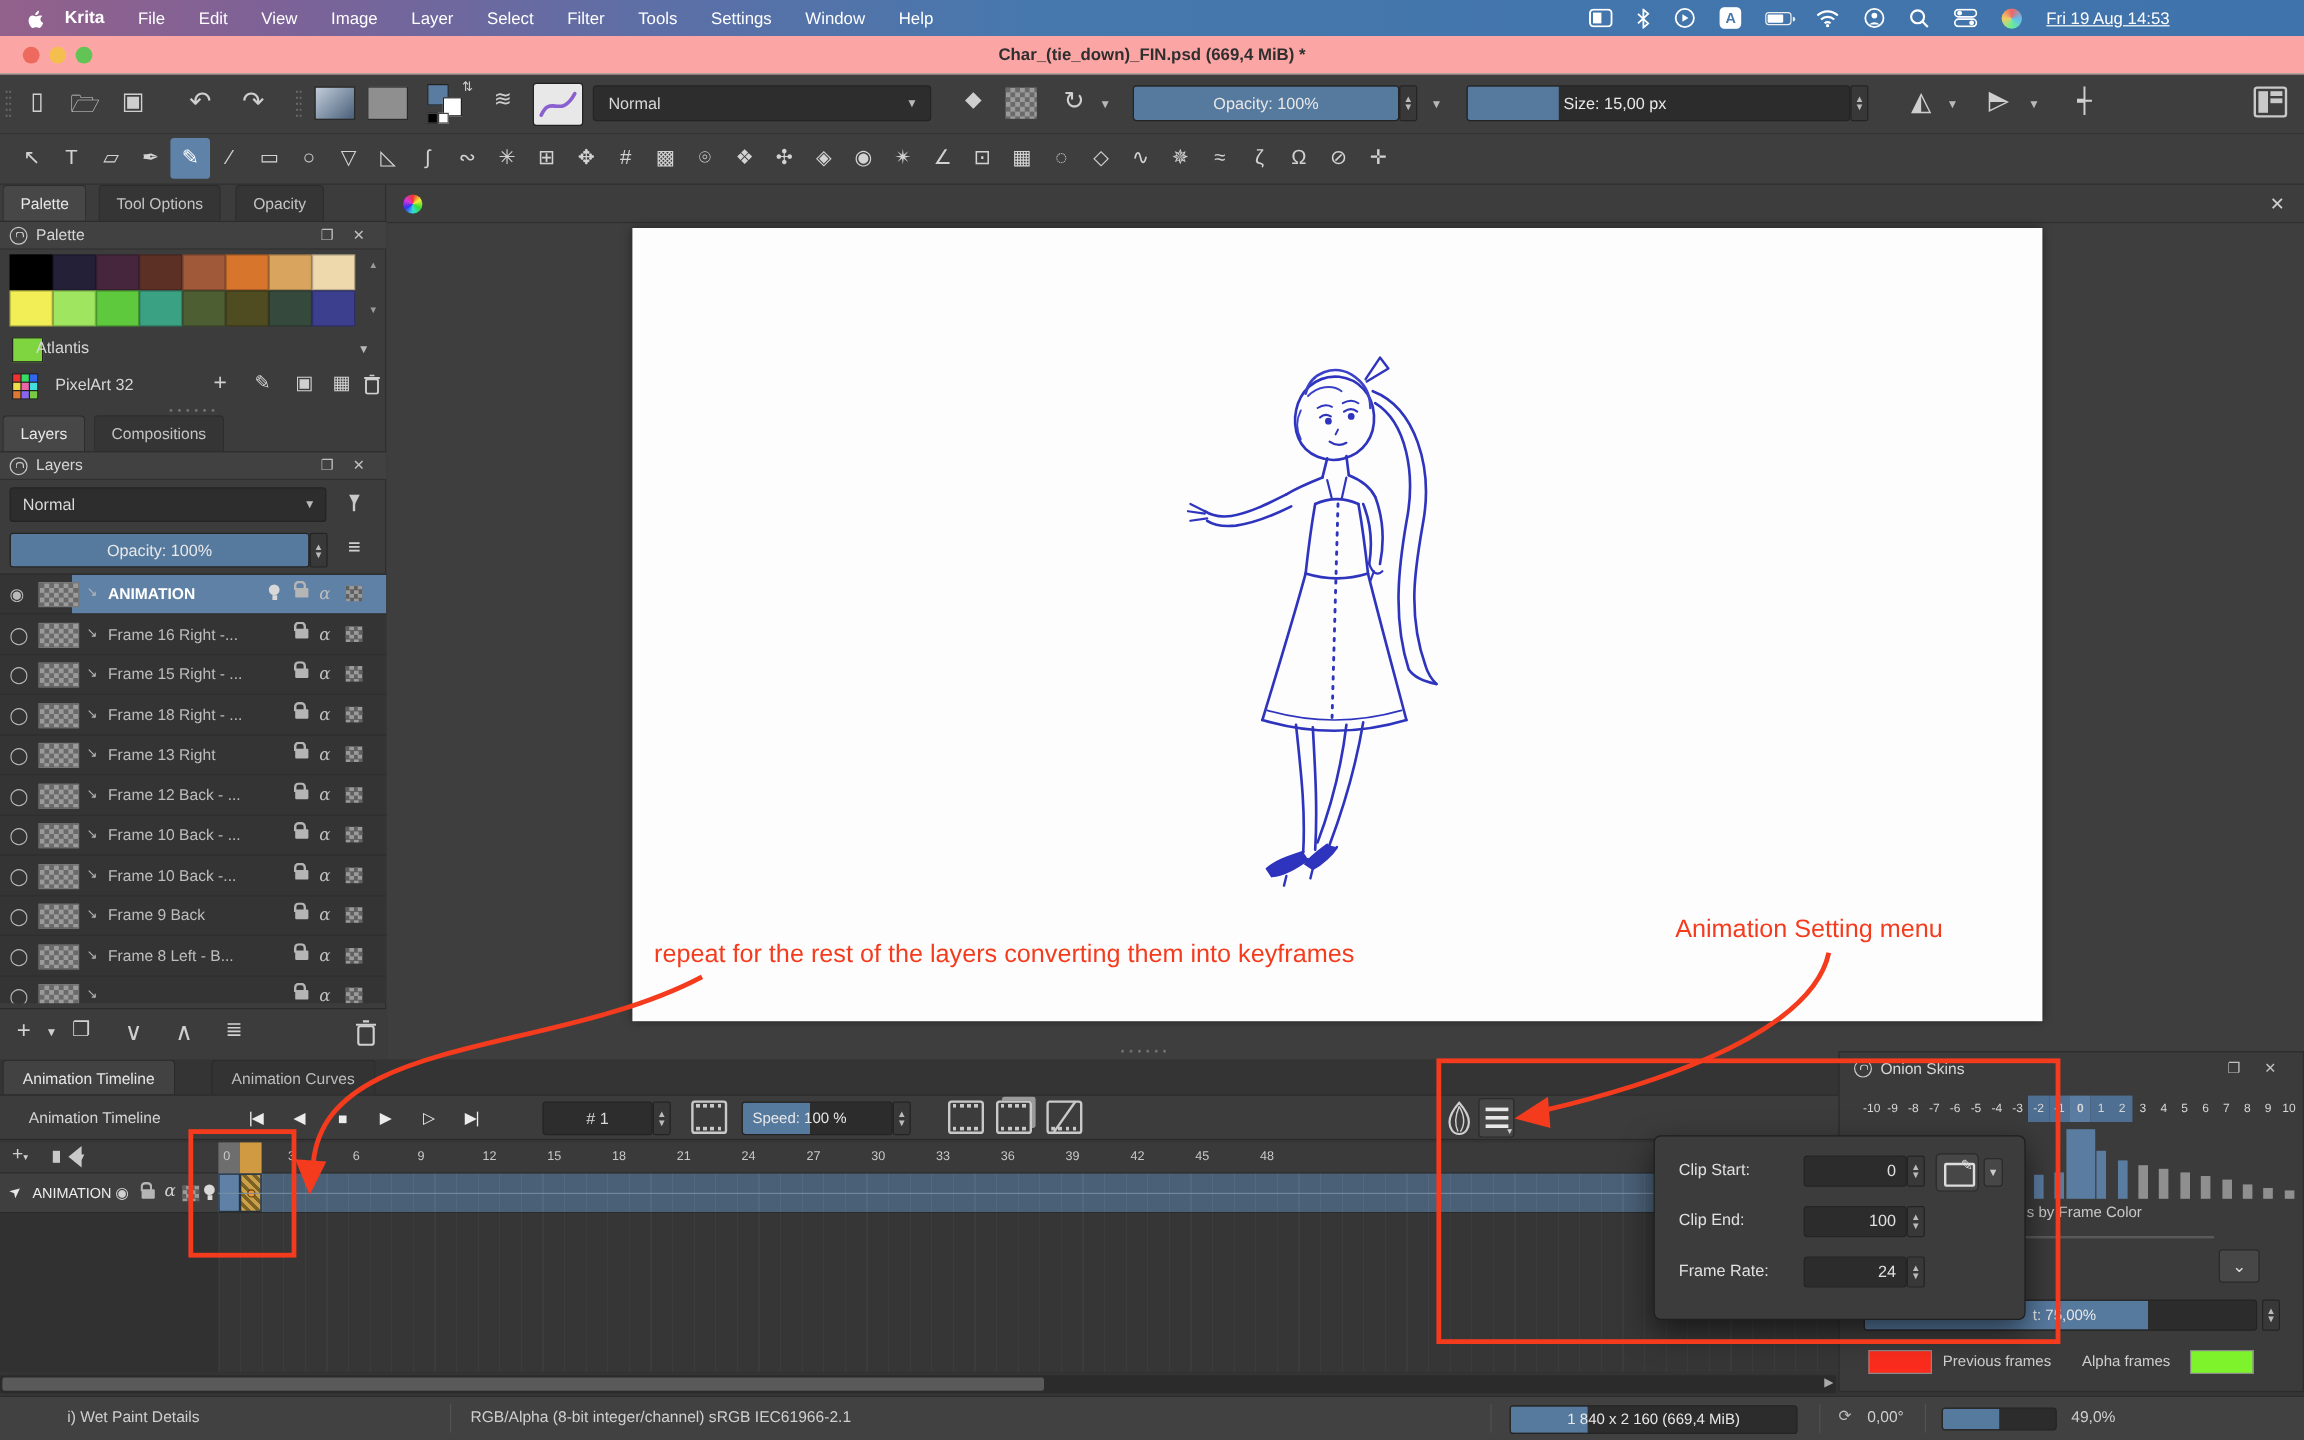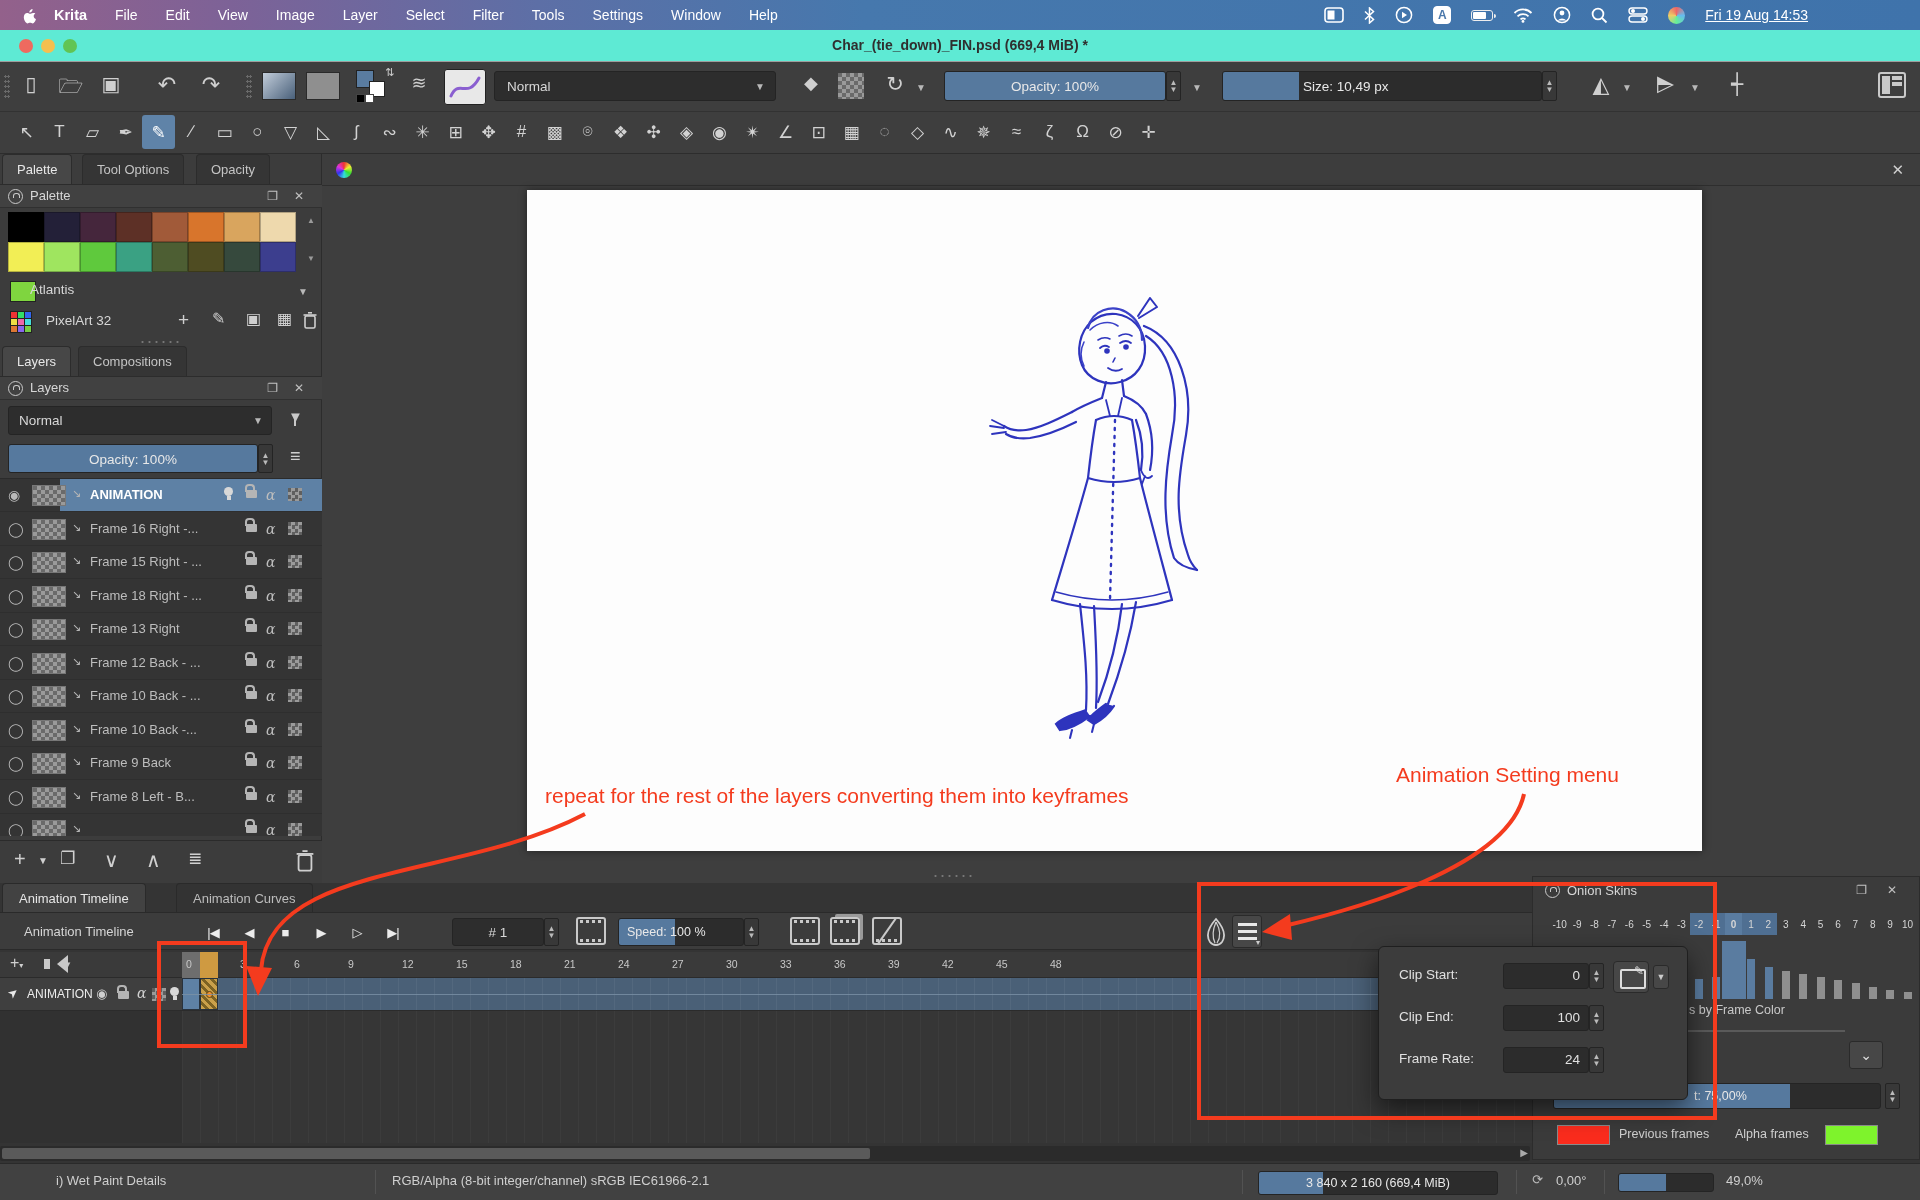--- a/index.html
+++ b/index.html
@@ -18,21 +18,21 @@
   #menu-right svg { display:block; }
   .mb-abox { width:18px; height:18px; border:1.5px solid #fff; border-radius:4px; font-size:12px;
     display:flex; align-items:center; justify-content:center; font-weight:bold; }
   .mb-batt { width:22px; height:11px; border:1.5px solid #eee; border-radius:3px; position:relative; }
   .mb-batt::before { content:""; position:absolute; left:1px; top:1px; bottom:1px; width:13px; background:#fff; border-radius:1px; }
   .mb-batt::after { content:""; position:absolute; right:-4px; top:3px; width:2.5px; height:4px; background:#eee; border-radius:0 2px 2px 0; }
   .mb-siri { width:17px; height:17px; border-radius:50%;
     background:conic-gradient(#e66,#6be,#6e9,#ec6,#e66); }
   #menu-clock { font-size:14px;text-decoration:underline; }
   
-  #titlebar { position:absolute; left:0; top:30px; width:1920px; height:32px; background:#5eead4;
+  #titlebar { position:absolute; left:0; top:30px; width:1920px; height:32px; background:#fca5a5;
     border-bottom:1px solid #9f9d9d; z-index:39; }
   .tl { position:absolute; top:9px; width:14px; height:14px; border-radius:50%; }
   #titlebar .t-red { left:19px; background:#ee6a5f; }
   #titlebar .t-yel { left:41px; background:#f5bf4f; }
   #titlebar .t-grn { left:63px; background:#61c454; }
   #window-title { position:absolute; top:7px; width:100%; text-align:center; color:#2f2f2f;
     font-weight:bold; font-size:14px; }
   
   #toolbar1 { position:absolute; left:0; top:62px; width:1920px; height:50px; background:#3e3e3e;
     border-bottom:1px solid #323232; color:#cfcfcf; }
@@ -307,21 +307,21 @@
     <span class="fill" style="width:100%"></span>
     <span class="lab">Opacity: 100%</span>
   </div>
   <span class="spin" style="left:1166px;top:9px;height:30px">
       <span>▲</span>
       <span>▼</span>
     </span>
   <span class="caret abs" style="left:1192px;top:20px">▼</span>
   <div class="slider" style="left:1222px;top:9px;width:320px;height:30px">
     <span class="fill" style="width:76px"></span>
-    <span class="lab" style="text-align:left;padding-left:80px">Size: 10,49 px</span>
+    <span class="lab" style="text-align:left;padding-left:80px">Size: 15,00 px</span>
   </div>
   <span class="spin" style="left:1542px;top:9px;height:30px">
       <span>▲</span>
       <span>▼</span>
     </span>
   <span class="tb-ico tb-btn" style="left:1586px;font-size:22px">◭</span>
   <span class="caret abs" style="left:1622px;top:20px">▼</span>
   <span class="tb-ico tb-btn" style="left:1652px;font-size:22px;transform:rotate(90deg)">◭</span>
   <span class="caret abs" style="left:1690px;top:20px">▼</span>
   <span class="tb-ico tb-btn" style="left:1722px;font-size:20px">┽</span>
@@ -823,21 +823,21 @@
     </span>
 </div>
 
 <div id="statusbar">
   <span class="abs" style="left:56px;top:9px">i) Wet Paint Details</span>
   <span class="sep" style="left:375px"></span>
   <span class="abs" style="left:392px;top:9px">RGB/Alpha (8-bit integer/channel)  sRGB IEC61966-2.1</span>
   <span class="sep" style="left:1242px"></span>
   <div class="slider" style="left:1258px;top:7px;width:240px;height:24px">
     <span class="fill" style="width:64px"></span>
-    <span class="lab" style="font-size:12.5px">3 840 x 2 160 (669,4 MiB)</span>
+    <span class="lab" style="font-size:12.5px">1 840 x 2 160 (669,4 MiB)</span>
   </div>
   <span class="sep" style="left:1516px"></span>
   <span class="abs" style="left:1532px;top:8px;color:#bdbdbd">⟳</span>
   <span class="abs" style="left:1556px;top:9px">0,00°</span>
   <span class="sep" style="left:1604px"></span>
   <div class="slider" style="left:1618px;top:9px;width:96px;height:19px">
     <span class="fill" style="width:47px"></span>
   </div>
   <span class="abs" style="left:1726px;top:9px">49,0%</span>
 </div>

